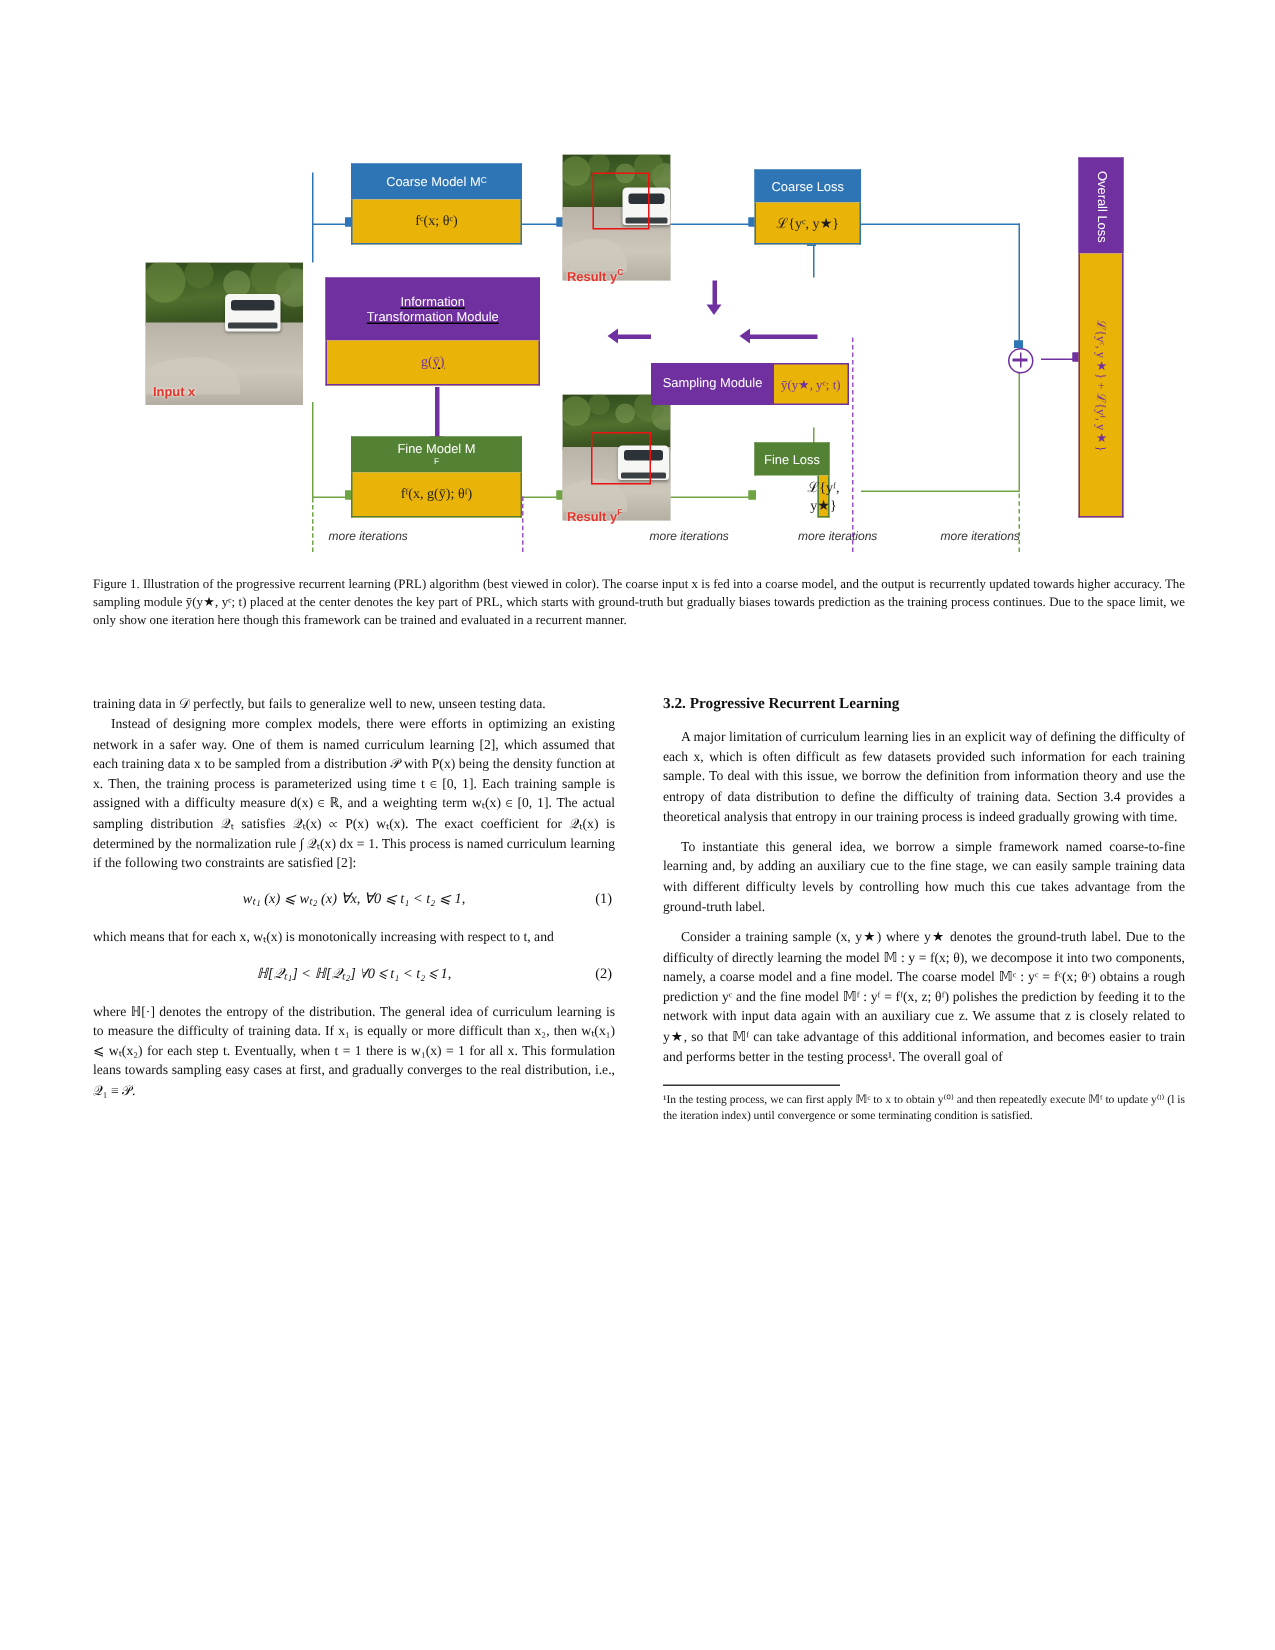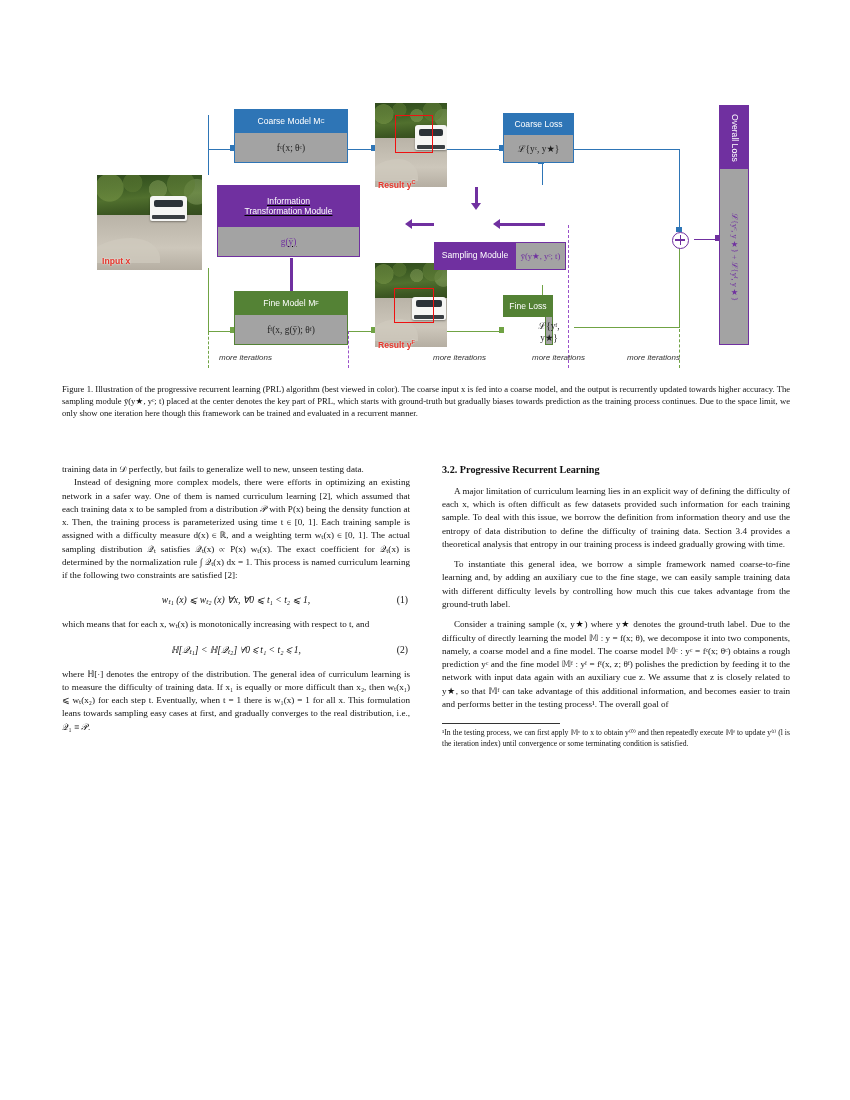--- a/index.html
+++ b/index.html
@@ -27,21 +27,21 @@
     box-sizing:border-box;
     color:#fff;
     font-size:8.6px;
     line-height:1.15;
     text-align:center;
     display:flex;align-items:center;justify-content:center;
     padding:2px 3px;
   }
   .box .bdy{
     box-sizing:border-box;
-    background:#a3a3a3;
+    background:#eab308;
     font-family:"Liberation Serif", serif;
     font-size:9.4px;
     text-align:center;
     display:flex;align-items:center;justify-content:center;
     padding:2px 3px;
   }
 
   
   .b-blue .hdr{background:#2e75b6;}
   .b-blue .bdy{border:1.1px solid #2e75b6;border-top:none;color:#1f1f1f;}
@@ -234,21 +234,21 @@
 
     <div class="box b-blue" style="left:172px;top:14px;width:114px;height:54px;">
       <div class="hdr" style="height:24px;">
         <span>Coarse Model M</span>
           <sup>C</sup>
       </div>
       <div class="bdy" style="height:30px;">fᶜ(x; θᶜ)</div>
     </div>
 
     <div class="box b-green" style="left:172px;top:196px;width:114px;height:54px;">
-      <div class="hdr" style="height:24px;">
+      <div class="hdr" style="height:24px;flex-direction:column;">
         <span>Fine Model M</span>
           <sup>F</sup>
       </div>
       <div class="bdy" style="height:30px;">fᶠ(x, g(ȳ); θᶠ)</div>
     </div>
 
     <div class="box b-purple" style="left:155px;top:90px;width:143px;height:72px;text-decoration:underline;">
       <div class="hdr" style="height:42px;white-space:pre-line;">Information
 Transformation Module</div>
       <div class="bdy" style="height:30px;">g(ȳ)</div>

